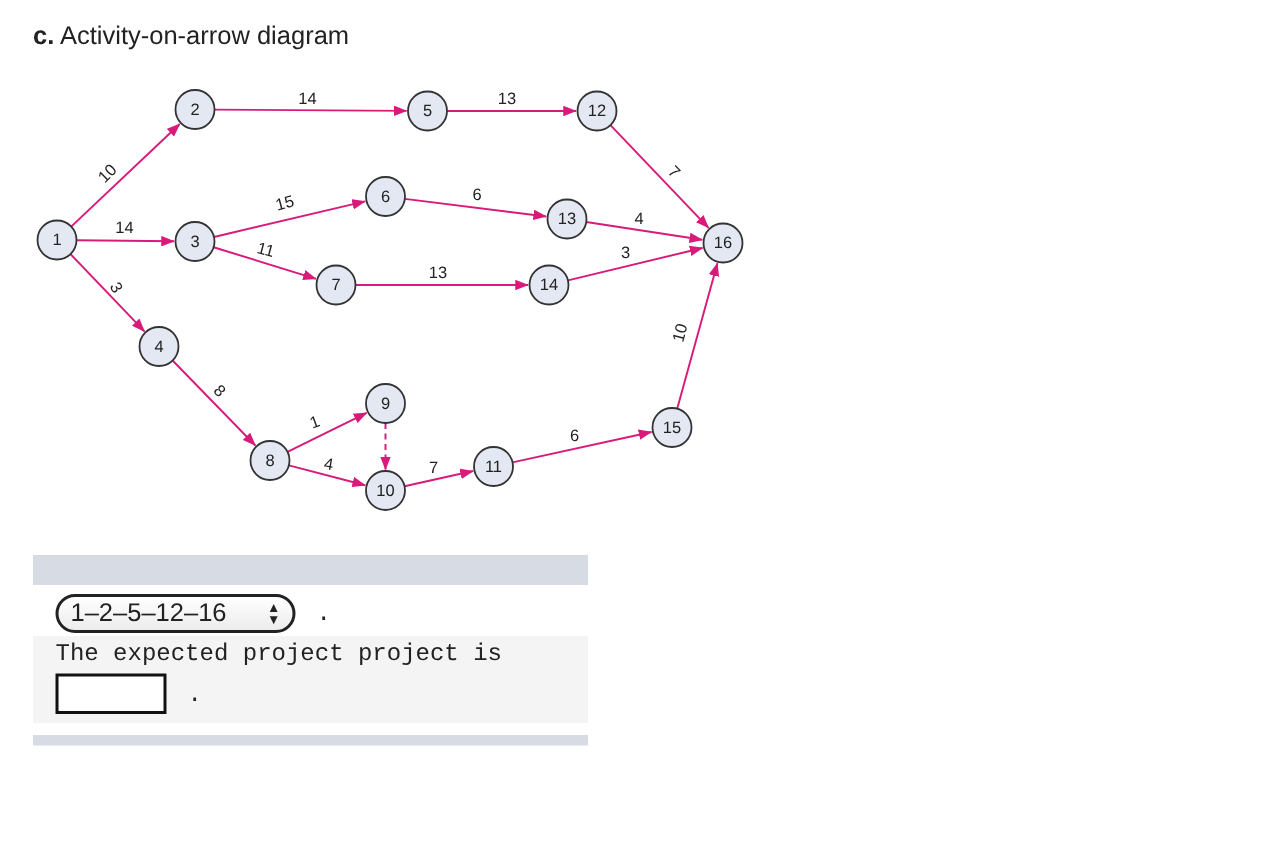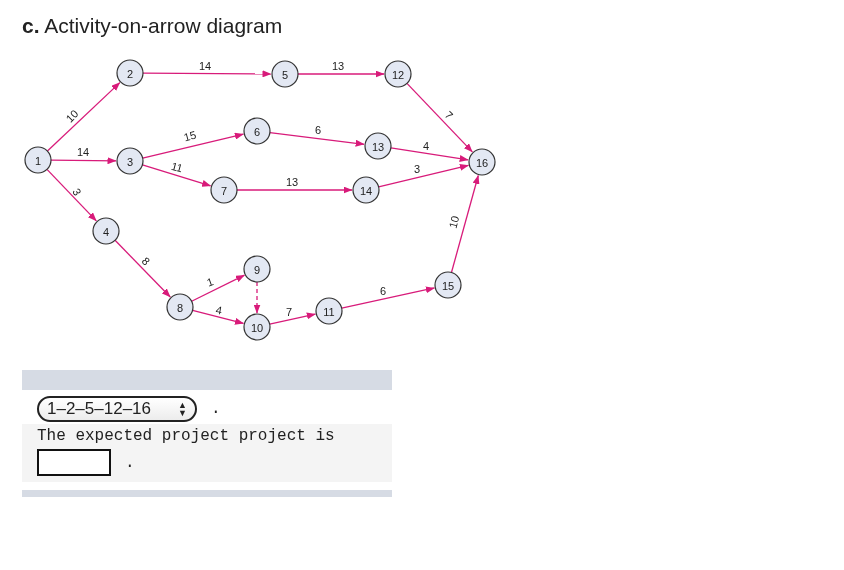--- a/index.html
+++ b/index.html
@@ -1,17 +1,17 @@
 <!DOCTYPE html>
 <html><head>
   <meta charset="utf-8">
   <style>
     html, body { margin: 0; padding: 0; background: #ffffff; }
     body { width: 844px; height: 570px; position: relative; overflow: hidden; font-family: "Liberation Sans", sans-serif; }
-    .title { position: absolute; left: 22px; top: 14px; font-size: 21px; color: #222; }
+    .title { position: absolute; left: 22px; top: 14px; font-size: 17px; color: #222; }
     .title b { font-weight: bold; }
     svg.diagram { position: absolute; left: 0; top: 0; }
     .node circle { fill: #e3e8f3; stroke: #333; stroke-width: 1.2; }
     .node text { font-family: "Liberation Sans", sans-serif; font-size: 11px; fill: #222; text-anchor: middle; dominant-baseline: central; }
     .edge line { stroke: #d81b7a; stroke-width: 1.3; }
     .edge.dummy line { stroke-dasharray: 4 3; }
     .elabel { font-family: "Liberation Sans", sans-serif; font-size: 11px; fill: #222; text-anchor: middle; dominant-baseline: central; }
     .panel { position: absolute; left: 22px; top: 370px; width: 370px; }
     .bar { height: 20px; background: #d6dbe4; }
     .bar.bottom { height: 7px; margin-top: 8px; }

